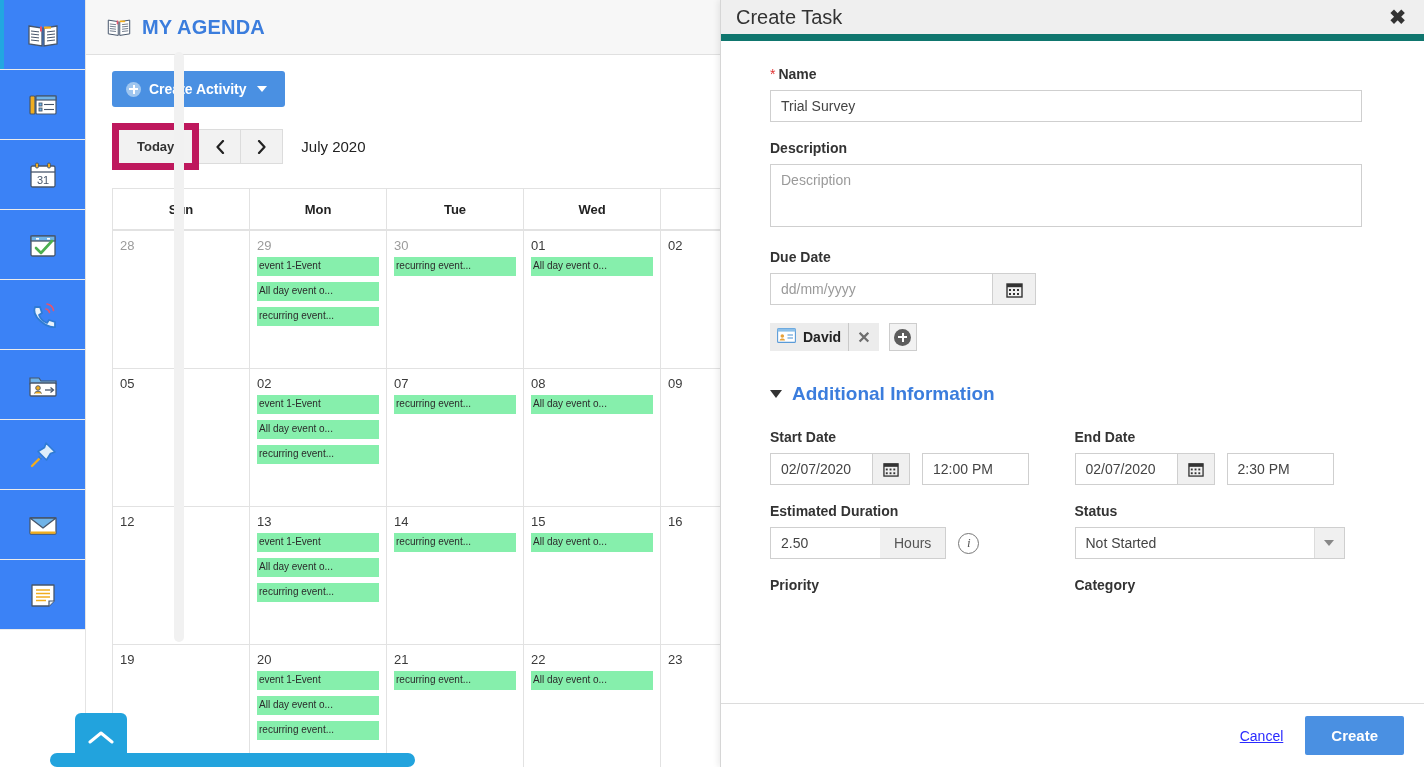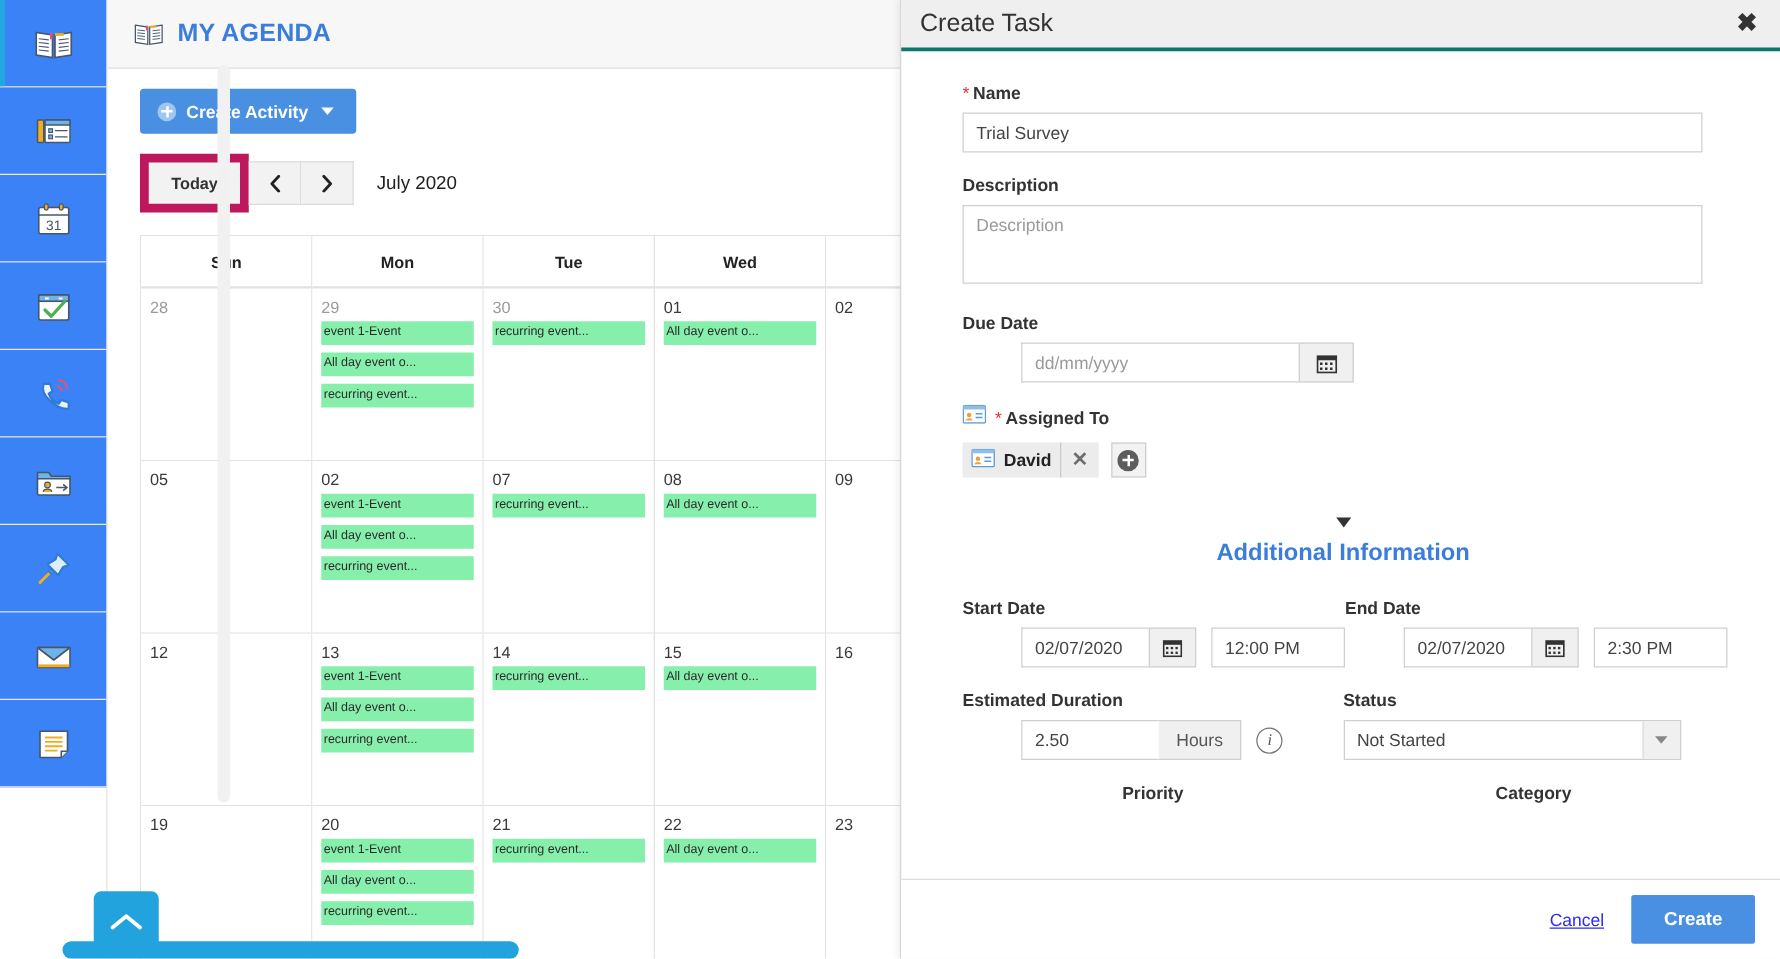--- a/index.html
+++ b/index.html
@@ -182,21 +182,21 @@
     width: 704px; height: 767px;
     background: #ffffff;
     border-left: 1px solid #d6d6d6;
     box-shadow: -2px 0 6px rgba(0,0,0,0.08);
     z-index: 10;
     display: flex; flex-direction: column;
   }
   .panel-header {
     height: 41px;
     background: #efefef;
-    border-bottom: 3px solid #0f766e;
+    border-bottom: 7px solid #0f766e;
     display: flex; align-items: center;
     padding: 0 14px 0 15px;
     flex: none;
   }
   .panel-title { font-size: 20px; color: #333; flex: 1; }
   .panel-close {
     font-size: 20px; color: #333; cursor: pointer;
     font-weight: bold; line-height: 1;
     padding: 2px 4px;
   }
@@ -226,21 +226,21 @@
     border: 1px solid #cfcfcf;
     font-size: 14px; color: #444;
     padding: 7px 10px;
     resize: none;
     font-family: "Liberation Sans", sans-serif;
     outline: none;
   }
   .txt-area::placeholder { color: #9a9a9a; }
   .field-group { margin-bottom: 18px; }
 
-  .input-with-btn { display: flex; margin-left: 47px; }
+  .input-with-btn { display: flex; }
   .date-input {
     height: 32px;
     border: 1px solid #cfcfcf;
     border-right: none;
     font-size: 14px; color: #444;
     padding: 0 10px;
     font-family: "Liberation Sans", sans-serif;
     outline: none;
     background: #fff;
   }
@@ -293,21 +293,20 @@
   .chip-add .circ::before, .chip-add .circ::after {
     content:""; position:absolute; background:#fff;
   }
   .chip-add .circ::before { left:4px; top:7.5px; width:9px; height:2px; }
   .chip-add .circ::after { top:4px; left:7.5px; height:9px; width:2px; }
 
   .section-toggle {
     display: flex; align-items: center; gap: 10px;
     margin: 32px 0 24px 0;
     cursor: pointer;
-    flex-direction: column;
   }
   .section-toggle .chev {
     width:0; height:0;
     border-left:6px solid transparent;
     border-right:6px solid transparent;
     border-top:8px solid #333;
   }
   .section-toggle .section-title {
     font-size: 19px; color: #3b7ddd; font-weight: bold;
   }
@@ -332,21 +331,21 @@
   .select-box .sel-arrow {
     width: 30px; height: 30px; background:#f0f0f0;
     border-left: 1px solid #dcdcdc;
     display:flex; align-items:center; justify-content:center;
   }
   .select-box .sel-arrow i {
     width:0;height:0;border-left:5px solid transparent;border-right:5px solid transparent;
     border-top:6px solid #888; display:block;
   }
   .sub-label { font-size: 14px; font-weight: bold; color: #333; margin: 18px 0 8px; display:block; }
-  .cut-label { font-size: 14px; font-weight: bold; color:#333; margin-top:18px; display:block;text-align:center; }
+  .cut-label { font-size: 14px; font-weight: bold; color:#333; margin-top:18px; display:block; }
 
   .panel-footer {
     height: 64px;
     border-top: 1px solid #dcdcdc;
     background: #fff;
     display: flex; align-items: center; justify-content: flex-end;
     padding-right: 20px; gap: 22px;
     flex: none;
   }
   .link-cancel {
@@ -679,37 +678,20 @@
               <rect x="3" y="12" width="2" height="2"></rect>
                   <rect x="7" y="12" width="2" height="2"></rect>
                   <rect x="11" y="12" width="2" height="2"></rect>
                 </g>
             </svg>
           </div>
         </div>
       </div>
 
       <div class="field-group">
-        <div class="assigned-label-row">
-          <span>
-            <svg width="19" height="15" viewBox="0 0 19 15">
-              <rect x="0.6" y="0.6" width="17.8" height="13.8" fill="#fff" stroke="#5a9bd8" stroke-width="1.1" rx="1"></rect>
-              <rect x="0.6" y="0.6" width="17.8" height="3" fill="#8cc0ea"></rect>
-              <circle cx="5.3" cy="8" r="1.8" fill="#e8a23a"></circle>
-              <path d="M2.6 12.4 C3 10 7.6 10 8 12.4 Z" fill="#e8a23a"></path>
-              <g stroke="#5a9bd8" stroke-width="1.1">
-                  <line x1="10.5" y1="7" x2="16" y2="7"></line>
-                  <line x1="10.5" y1="10" x2="16" y2="10"></line>
-                </g>
-            </svg>
-          </span>
-          <label class="field-label" style="margin:0">
-            <span class="req-star">*</span><span>Assigned To</span>
-          </label>
-        </div>
         <div class="chip-row">
           <div class="chip">
             <span>
               <svg width="19" height="15" viewBox="0 0 19 15">
                 <rect x="0.6" y="0.6" width="17.8" height="13.8" fill="#fff" stroke="#5a9bd8" stroke-width="1.1" rx="1"></rect>
                 <rect x="0.6" y="0.6" width="17.8" height="3" fill="#8cc0ea"></rect>
                 <circle cx="5.3" cy="8" r="1.8" fill="#e8a23a"></circle>
                 <path d="M2.6 12.4 C3 10 7.6 10 8 12.4 Z" fill="#e8a23a"></path>
                 <g stroke="#5a9bd8" stroke-width="1.1">
                     <line x1="10.5" y1="7" x2="16" y2="7"></line>

